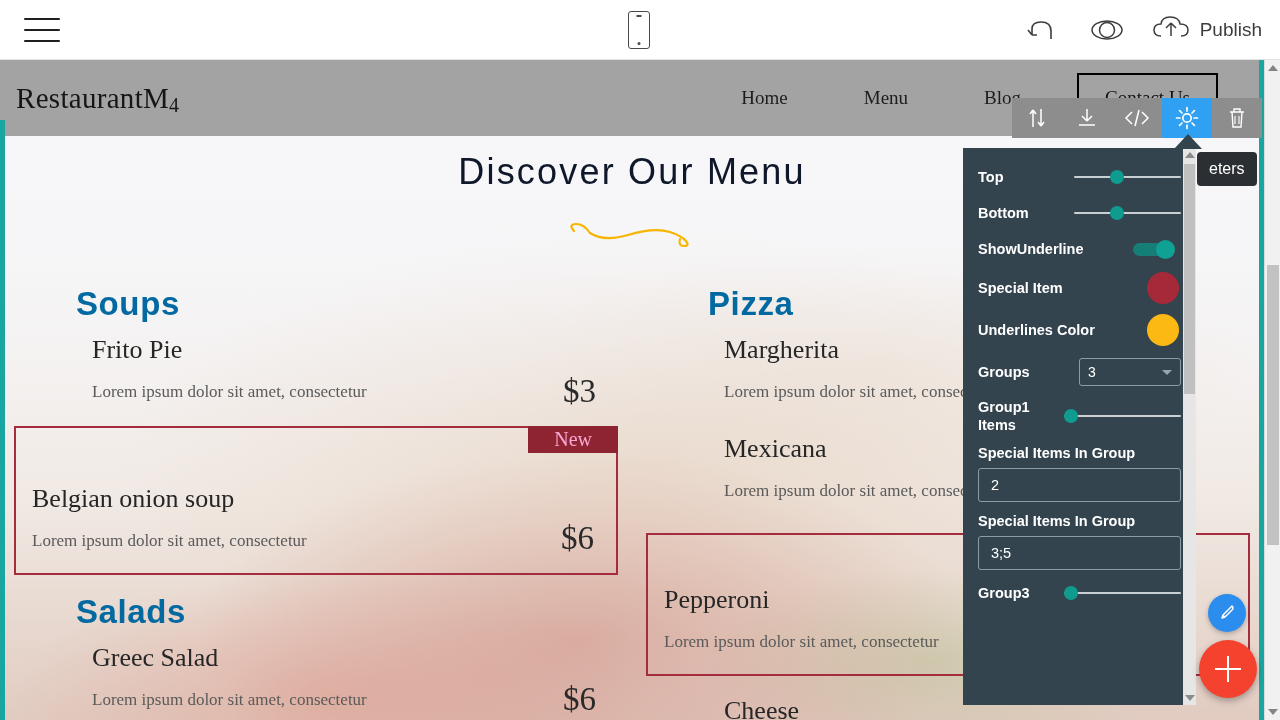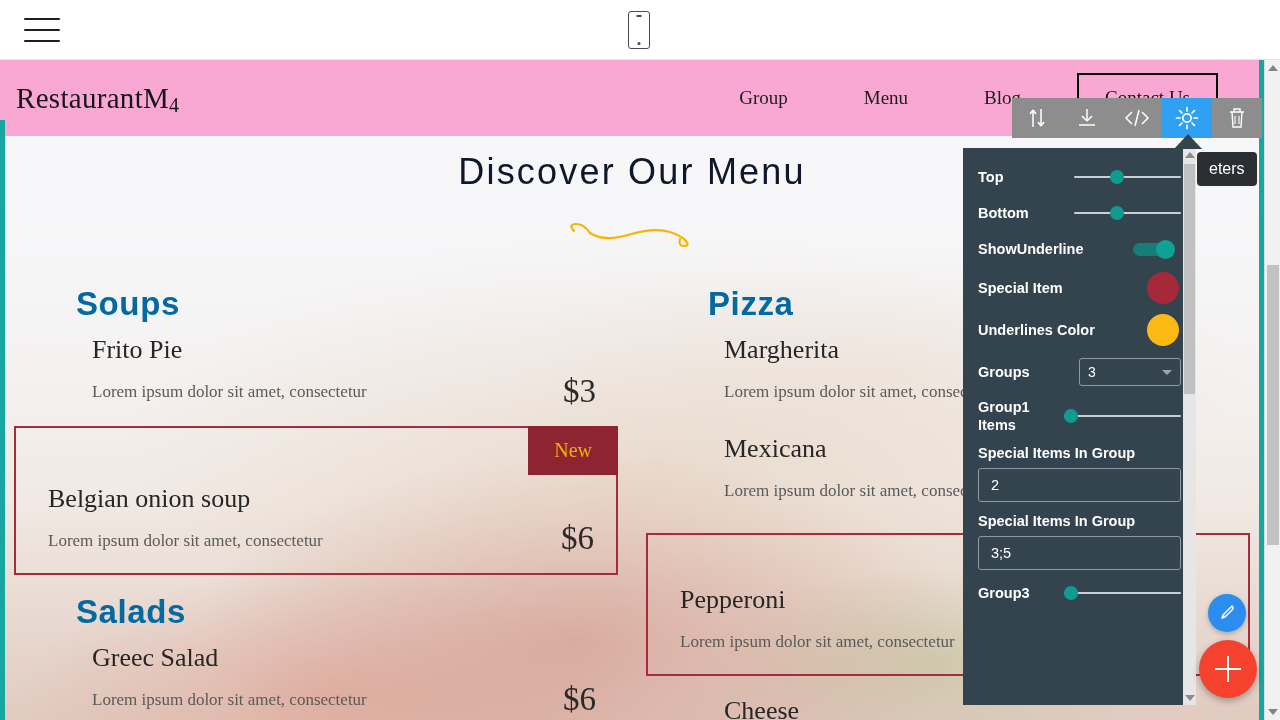--- a/index.html
+++ b/index.html
@@ -57,21 +57,21 @@
   .canvas {
     position: absolute; left: 0; top: 60px;
     width: 1264px; height: 660px;
     overflow: hidden;
     background: #f4f4f6;
   }
 
   .site-header {
     position: relative;
     height: 76px;
-    background: #f9a8d4;
+    background: #a3a3a3;
     display: flex; align-items: center;
     padding: 0 16px;
     z-index: 5;
   }
   .brand {
     font-family: "Liberation Serif", serif;
     font-size: 29px; color: #161616; letter-spacing: .3px;
   }
   .brand sub { font-size: 20px; vertical-align: baseline; position: relative; top: 4px; }
   .site-nav {
@@ -155,28 +155,28 @@
     font-family: "Liberation Serif", serif;
     font-size: 33px; color: #2a2a2a;
   }
 
   .special-card {
     position: relative;
     border: 2px solid #a52c3c;
     margin: 14px 0 12px 0;
     padding: 52px 0 18px 0;
   }
-  .special-card .menu-item { padding-left: 32px; padding-bottom: 4px; }
+  .special-card .menu-item { padding-left: 16px; padding-bottom: 4px; }
   .special-card .item-price { right: 22px; bottom: -2px; }
   .badge-new {
     position: absolute; top: -2px; right: -2px;
-    background: #8e2331; color: #eab308;
+    background: #8e2331; color: #f9a8d4;
     font-family: "Liberation Serif", serif;
     font-size: 20px;
-    padding: 13px 26px;
+    padding: 2px 26px;
   }
 
   
   .elem-toolbar {
     position: absolute; left: 1012px; top: 98px;
     height: 40px;
     display: flex;
     background: #8d8d8d;
     z-index: 80;
   }
@@ -364,30 +364,53 @@
 
 <div class="editor-topbar">
   <div class="hamburger">
     <span></span>
     <span></span>
     <span></span>
   </div>
 
   <div class="device-icon"></div>
 
+  <div class="topbar-right">
+    <div class="tb-icon">
+      <svg width="34" height="26" viewBox="0 0 34 26">
+        <path d="M6 18 L6 12 Q6 5 15 5 Q25 5 25 14 L25 22" fill="none" stroke="#3d3d3d" stroke-width="1.6"></path>
+        <path d="M6 18 L2 13 M6 18 L11 18" fill="none" stroke="#3d3d3d" stroke-width="1.6"></path>
+      </svg>
+    </div>
+    <div class="tb-icon">
+      <svg width="38" height="26" viewBox="0 0 38 26">
+        <ellipse cx="19" cy="13" rx="15" ry="9" fill="none" stroke="#3d3d3d" stroke-width="1.5"></ellipse>
+        <circle cx="19" cy="13" r="7.5" fill="none" stroke="#3d3d3d" stroke-width="1.5"></circle>
+      </svg>
+    </div>
+    <div class="publish-group">
+      <span>
+        <svg width="40" height="30" viewBox="0 0 40 30">
+          <path d="M10 23 Q3 23 3 17 Q3 11 10 11 Q11 4 19 4 Q28 4 29 11 Q37 11 37 17 Q37 23 30 23" fill="none" stroke="#3d3d3d" stroke-width="1.5"></path>
+          <path d="M20 23 L20 10 M20 10 L15 15 M20 10 L25 15" fill="none" stroke="#3d3d3d" stroke-width="1.5"></path>
+        </svg>
+      </span>
+      <span class="publish-label">Publish</span>
+    </div>
+  </div>
 </div>
 
 <div class="canvas">
 
   <div class="site-header">
     <div class="brand">
       <span>RestaurantM</span><sub>4</sub>
     </div>
     <div class="site-nav">
-      <div class="nav-link">Group</div>
+      <div class="nav-link">Home</div>
       <div class="nav-link">Menu</div>
       <div class="nav-link">Blog</div>
       <div class="nav-cta">Contact Us</div>
     </div>
   </div>
 
   <div class="menu-section">
     <div class="bg-photo"></div>
 
     <div class="section-title">Discover Our Menu</div>

